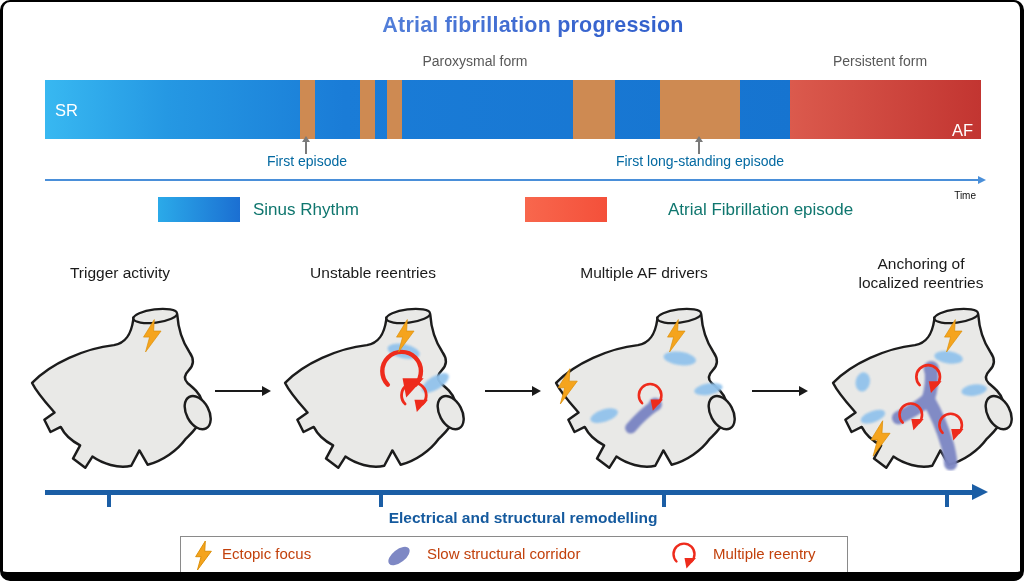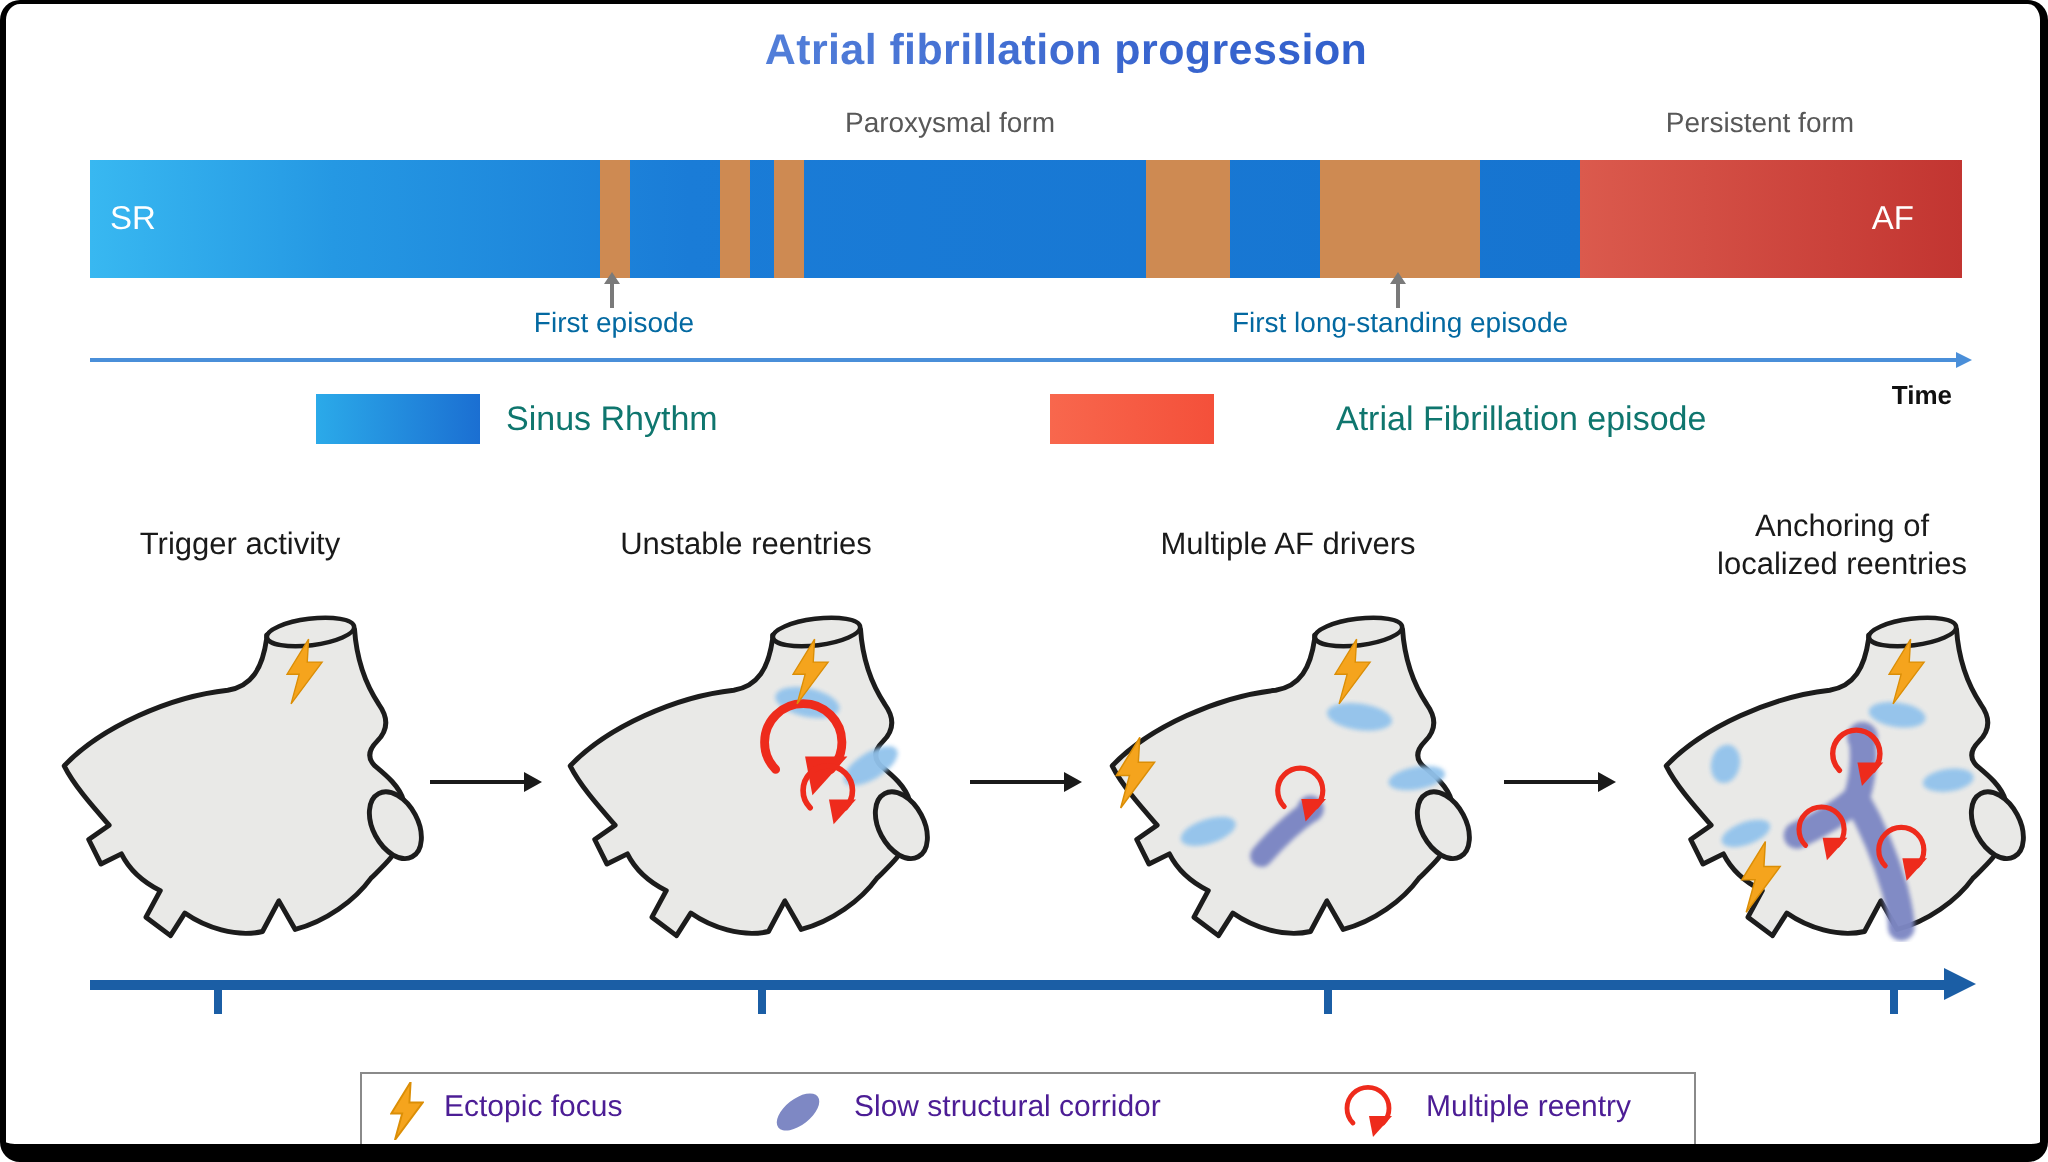--- a/index.html
+++ b/index.html
@@ -27,42 +27,42 @@
   .bar-endlabel{top:50%;transform:translateY(-50%);color:#fff;font-size:16.5px;z-index:3;}
   
   .up-arrow{width:2px;height:12px;background:#7a7a7a;top:140px;}
   .up-arrow::before{content:"";position:absolute;top:-6px;left:-3px;
     border-left:4px solid transparent;border-right:4px solid transparent;border-bottom:6px solid #7a7a7a;}
   .annot{top:151px;text-align:center;font-size:14px;color:#0369a1;}
   
   .time-axis{left:42px;top:177px;width:934px;height:2px;background:#4a8fd9;}
   .time-axis::after{content:"";position:absolute;right:-7px;top:-3px;
     border-left:8px solid #4a8fd9;border-top:4px solid transparent;border-bottom:4px solid transparent;}
-  .time-label{left:913px;top:188px;width:60px;text-align:right;font-size:13px;font-weight:bold;color:#111;}
+  .time-label{left:913px;top:188px;width:60px;text-align:right;font-size:10px;font-weight:normal;color:#111;}
   
   .swatch{top:195px;width:82px;height:25px;}
   .swatch-sinus{left:155px;background:linear-gradient(90deg,#2baae9,#1b6fd2);}
   .swatch-af{left:522px;background:linear-gradient(90deg,#f8674d,#f4503a);}
   .rhythm-label{top:198px;font-size:17px;color:#0f766e;}
   
   .stage-label{top:261px;width:184px;text-align:center;font-size:15.5px;color:#1a1a1a;line-height:19px;}
   .stage-label.two-line{top:252px;width:150px;}
   .heart{top:297px;width:184px;height:172px;}
   .stage-arrow{top:388px;height:2px;background:#1a1a1a;}
   .stage-arrow::after{content:"";position:absolute;right:-8px;top:-4px;
     border-left:9px solid #1a1a1a;border-top:5px solid transparent;border-bottom:5px solid transparent;}
   
   .remod-line{left:42px;top:488px;width:930px;height:4.5px;background:#1b5ea5;}
   .remod-head{left:969px;top:482px;width:0;height:0;
     border-left:16px solid #1b5ea5;border-top:8.5px solid transparent;border-bottom:8.5px solid transparent;}
   .remod-tick{top:488px;width:3.5px;height:17px;background:#1b5ea5;}
   .remod-label{left:320px;top:507px;width:400px;text-align:center;font-size:15.5px;font-weight:bold;color:#155a9e;}
   
   .symbol-box{left:177px;top:534px;width:668px;height:37px;border:1.5px solid #8a8a8a;background:#fff;box-sizing:border-box;}
-  .symbol-label{top:543px;font-size:15px;color:#4c1d95;}
+  .symbol-label{top:543px;font-size:15px;color:#c2410c;}
   svg{display:block;}
 </style>
 </head>
 <body>
 
 <div class="figure">
 
   <svg width="0" height="0" style="position:absolute" aria-hidden="true">
     <defs>
       <filter id="soft" x="-40%" y="-40%" width="180%" height="180%">
@@ -81,21 +81,21 @@
     </defs>
   </svg>
 
   <div class="abs title">Atrial fibrillation progression</div>
 
   <div class="abs phase-label" style="left:392px;">Paroxysmal form</div>
   <div class="abs phase-label" style="left:797px;">Persistent form</div>
 
   <div class="abs bar">
     <div class="abs bar-endlabel" style="left:10px;">SR</div>
-    <div class="abs bar-endlabel" style="right:24px;">AF</div>
+    <div class="abs bar-endlabel" style="right:8px;margin-top:20px;">AF</div>
   <div class="seg" style="left: 27.24%; width: 1.6%; background: rgb(206, 138, 82);"></div>
       <div class="seg" style="left: 33.65%; width: 1.6%; background: rgb(206, 138, 82);"></div>
       <div class="seg" style="left: 36.54%; width: 1.6%; background: rgb(206, 138, 82);"></div>
       <div class="seg" style="left: 56.41%; width: 4.49%; background: rgb(206, 138, 82);"></div>
       <div class="seg" style="left: 65.71%; width: 8.55%; background: rgb(206, 138, 82);"></div>
       <div class="seg" style="left: 79.59%; width: 20.41%; background: linear-gradient(90deg, rgb(219, 90, 77), rgb(194, 53, 49));"></div>
     </div>
 
   <div class="abs up-arrow" style="left:302px;"></div>
   <div class="abs annot" style="left:224px;width:160px;">First episode</div>
@@ -173,20 +173,21 @@
     <use href="#bolt" transform="translate(113,20) scale(0.66)" fill="#F5A41D" stroke="#DB8E06" stroke-width="1"></use>
     <use href="#bolt" transform="translate(41,119) scale(0.72)" fill="#F5A41D" stroke="#DB8E06" stroke-width="1"></use>
   </svg>
 
   <div class="abs remod-line"></div>
   <div class="abs remod-head"></div>
   <div class="abs remod-tick" style="left:104px;"></div>
   <div class="abs remod-tick" style="left:376px;"></div>
   <div class="abs remod-tick" style="left:659px;"></div>
   <div class="abs remod-tick" style="left:942px;"></div>
+  <div class="abs remod-label">Electrical and structural remodelling</div>
 
   <div class="abs symbol-box"></div>
   <svg class="abs" style="left:192px;top:539px;" width="17" height="29" viewBox="0 0 26 48">
     <use href="#bolt" fill="#F5A41D" stroke="#DB8E06" stroke-width="1.6"></use>
   </svg>
   <div class="abs symbol-label" style="left:219px;">Ectopic focus</div>
   <svg class="abs" style="left:381px;top:540px;" width="30" height="28" viewBox="0 0 30 28">
     <ellipse cx="15" cy="14" rx="12.5" ry="6.5" transform="rotate(-38 15 14)" fill="#7E88C4"></ellipse>
   </svg>
   <div class="abs symbol-label" style="left:424px;">Slow structural corridor</div>

